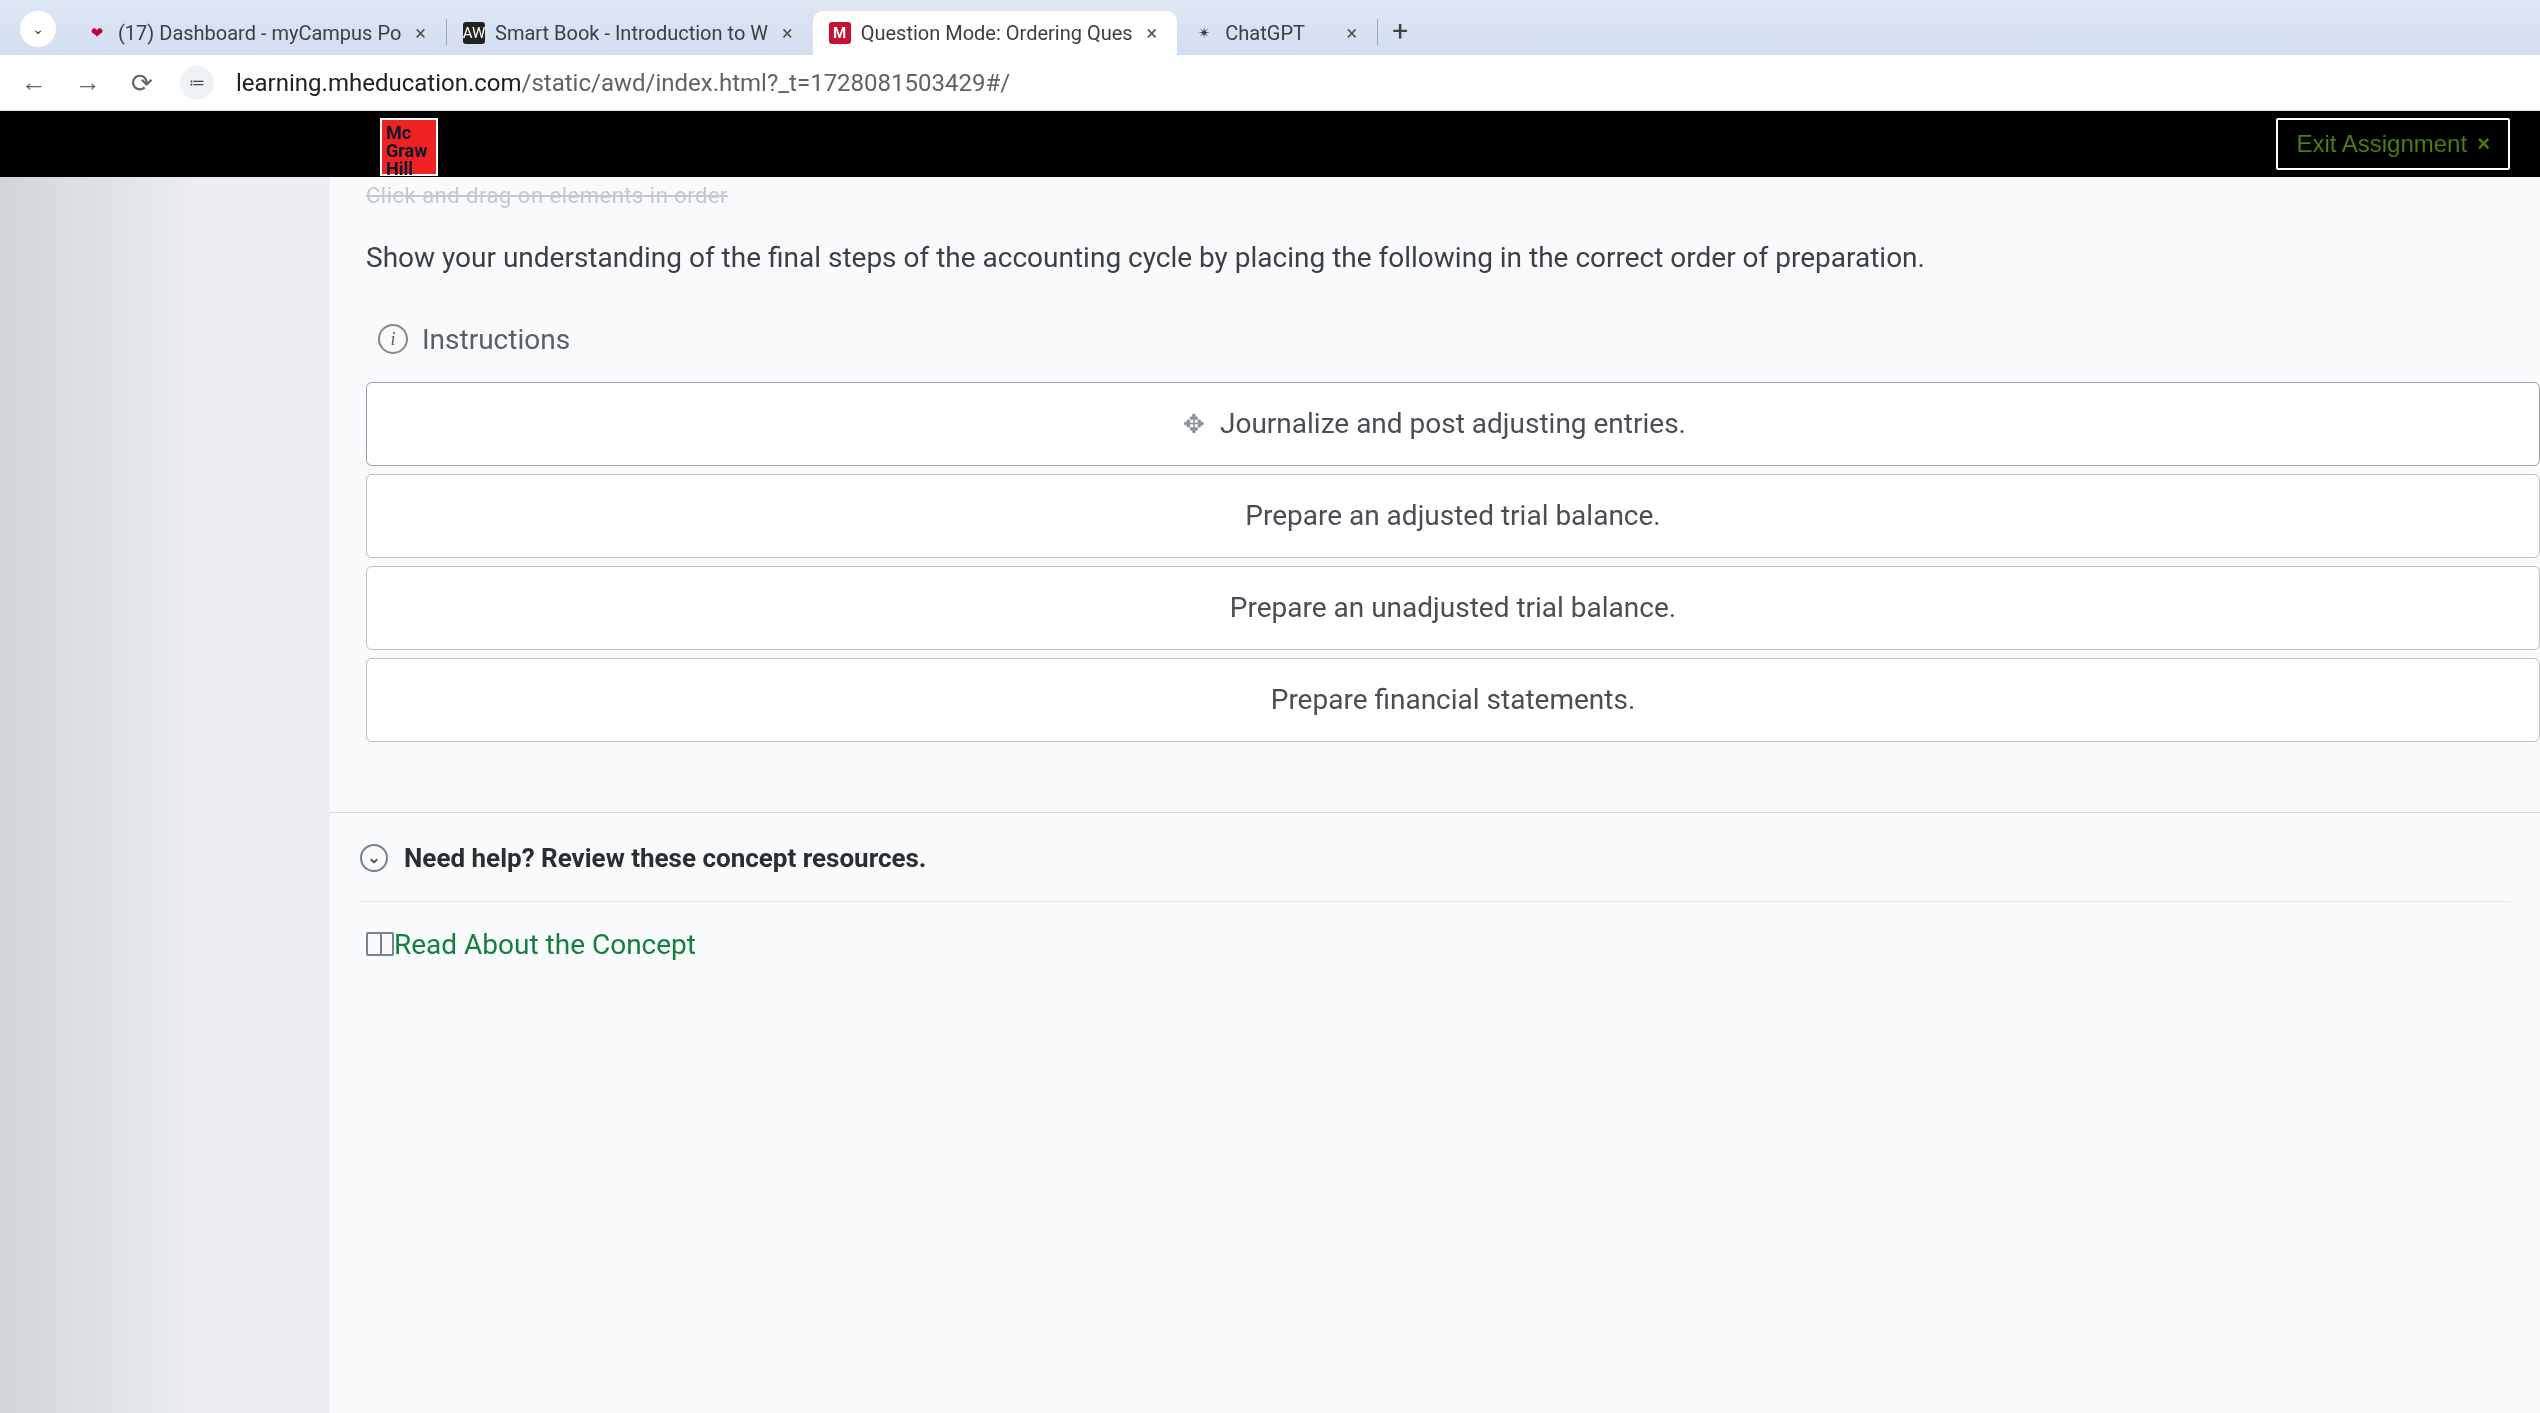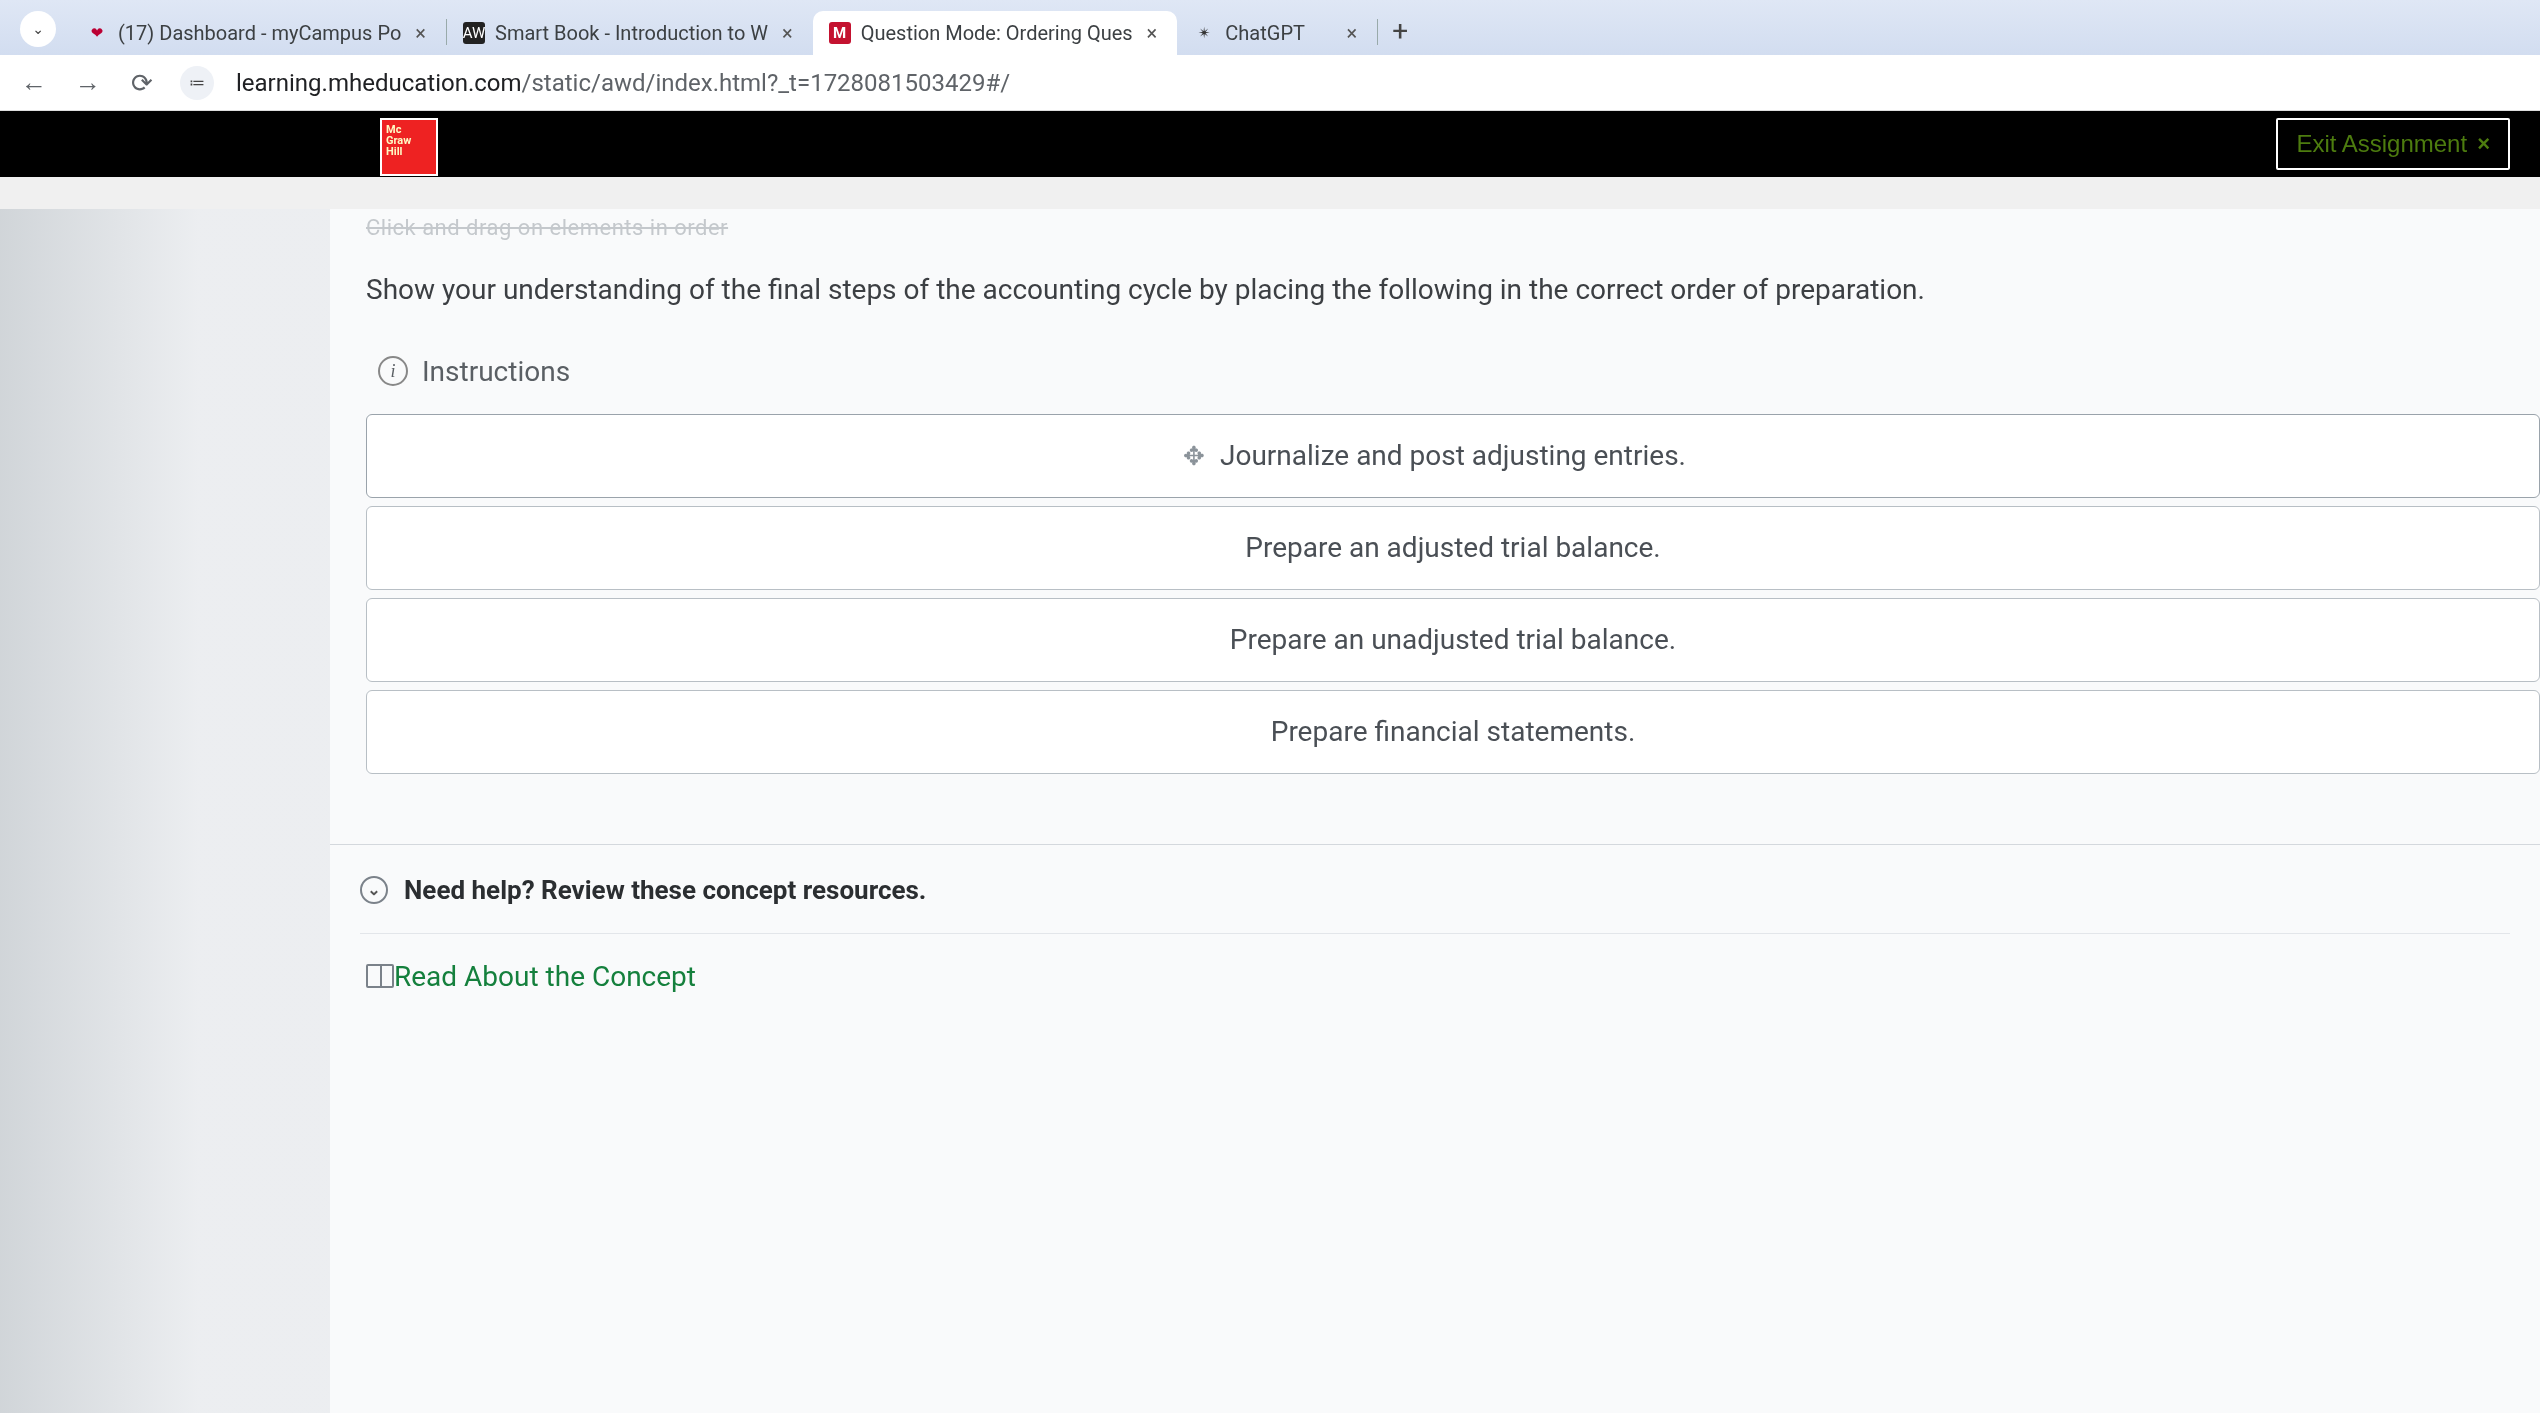--- a/index.html
+++ b/index.html
@@ -101,22 +101,22 @@
     justify-content: space-between;
     padding: 0 30px 0 380px;
   }
   .mh-logo {
     position: absolute;
     left: 380px;
     top: 118px;
     width: 58px; height: 58px;
     background: #e22;
     border: 2px solid #fff;
-    color:#fef9c3;
-    font-size:11px;
+    color:#0f172a;
+    font-size:18px;
     line-height:1;
     font-weight:700;
     padding:4px;
   }
   .exit-btn {
     border: 2px solid #fff;
     color:#4d7c0f;
     background: transparent;
     font-size: 24px;
     padding: 10px 18px;
@@ -144,21 +144,20 @@
     min-height:100%;
     padding: 0 0 30px 0;
   }
   .hint-strip {
     color:#9aa1a7;
     font-size:22px;
     letter-spacing:0.5px;
     padding: 6px 36px 10px;
     text-decoration: line-through;
     opacity:.55;
-    margin-top:32px;
   }
   .prompt {
     font-size:28px;
     color:#3c3f43;
     padding: 20px 36px 44px;
     line-height:1.45;
   }
   .instructions-row{
     display:flex;align-items:center;gap:14px;
     padding: 0 48px 26px;

